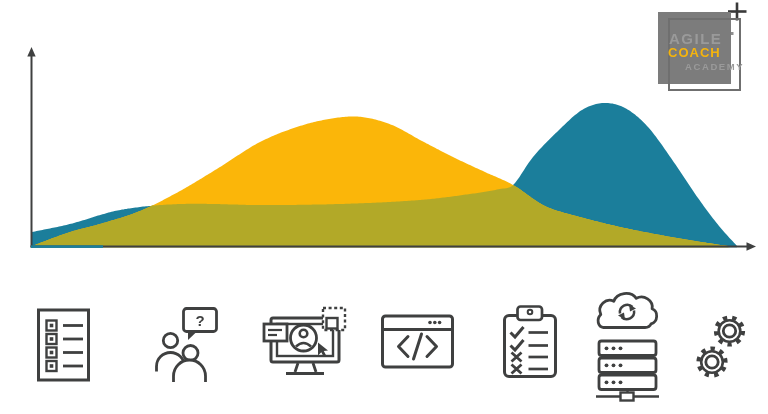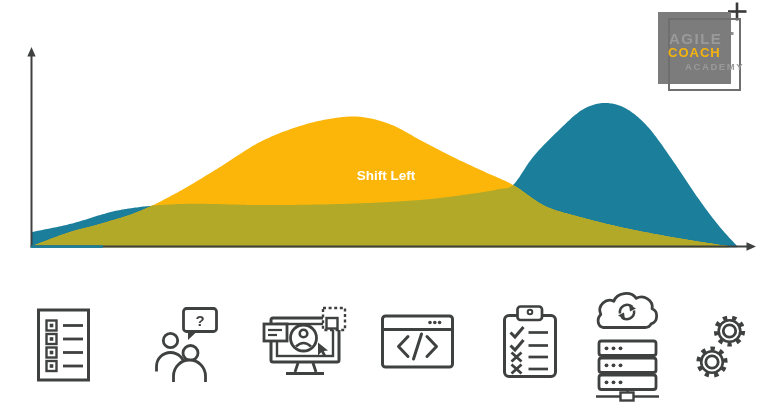--- a/index.html
+++ b/index.html
@@ -150,21 +150,20 @@
       </g>
       <g>
         <circle class="ink" cx="712" cy="362" r="13.5" stroke-width="4.2" stroke-dasharray="4.3 5.12" transform="rotate(22 712 362)"></circle>
         <circle class="ink" cx="712" cy="362" r="10.8" stroke-width="2.6"></circle>
         <circle class="ink" cx="712" cy="362" r="6.2" stroke-width="2.8"></circle>
       </g>
     </g>
   </svg>
 
   <div id="shift-label" class="abs">
-    <div>Shift Left</div>
   </div>
 
   <div id="logo-square" class="abs"></div>
   <div id="logo-outline" class="abs"></div>
   <div id="logo-word1" class="abs logo-text">AGILE</div>
   <div id="logo-word2" class="abs logo-text">COACH</div>
   <div id="logo-word3" class="abs logo-text">ACADEMY</div>
 
 </div>
 

